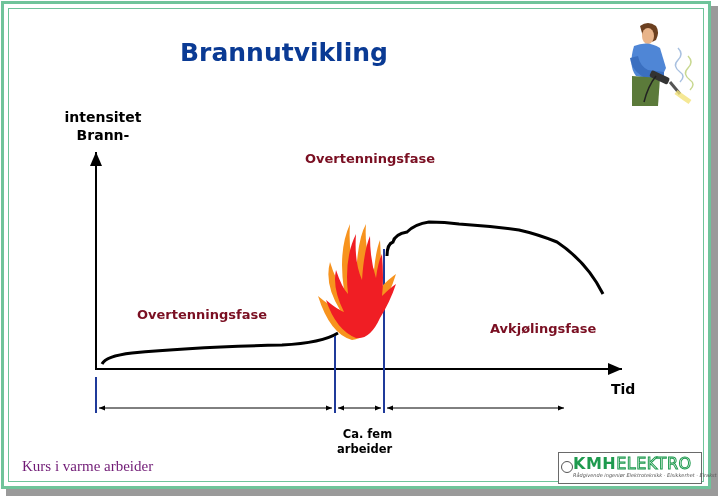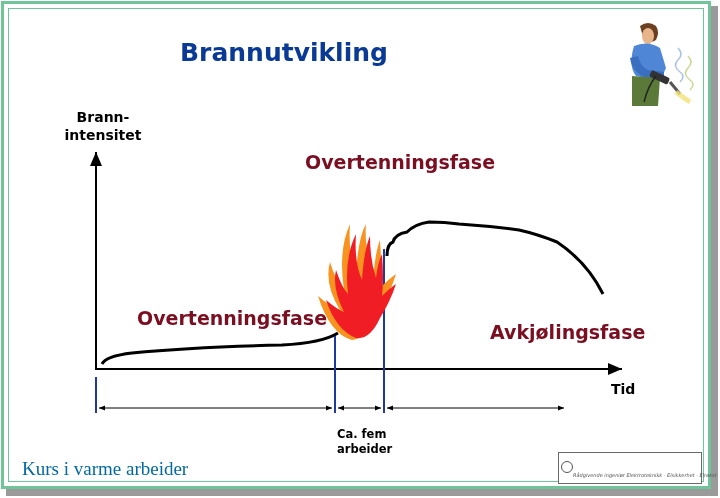--- a/index.html
+++ b/index.html
@@ -2,24 +2,24 @@
 <html><head>
 <meta charset="utf-8">
 <style>
   html, body { margin:0; padding:0; }
   body { width:720px; height:498px; background:#ffffff; position:relative; overflow:hidden; font-family:"DejaVu Sans", sans-serif; }
   .frame-shadow { position:absolute; left:6px; top:6px; width:712px; height:490px; background:#9a9a9a; }
   .frame { position:absolute; left:1px; top:1px; width:710px; height:488px; background:#ffffff; border:3px solid #6fc49a; box-sizing:border-box; }
   .frame-inner { position:absolute; left:4px; top:4px; right:4px; bottom:4px; border:1px solid #6fc49a; }
   .title { position:absolute; left:0; width:568px; top:38px; text-align:center; font-weight:bold; font-size:25px; color:#0a3a94; }
   .ylabel { position:absolute; left:55px; top:108px; width:96px; text-align:center; font-weight:bold; font-size:14px; line-height:18px; color:#000; }
-  .phase { position:absolute; font-weight:bold; font-size:19px; color:#7a0f22; white-space:nowrap; }
+  .phase { position:absolute; font-weight:bold; font-size:13px; color:#7a0f22; white-space:nowrap; }
   .xlabel { position:absolute; left:611px; top:381px; font-weight:bold; font-size:14px; color:#000; }
-  .note { position:absolute; left:337px; top:427px; font-weight:bold; font-size:11.5px; line-height:15px; color:#000; }
-  .footer { position:absolute; left:22px; top:458px; font-family:"Liberation Serif", serif; font-size:19px; color:#0369a1; }
+  .note { position:absolute; left:337px; top:427px; font-weight:bold; font-size:11.5px; line-height:15px; color:#000;text-align:right; }
+  .footer { position:absolute; left:22px; top:458px; font-family:"Liberation Serif", serif; font-size:15px; color:#701a75; }
   svg.diagram { position:absolute; left:0; top:0; }
   .logo { position:absolute; left:558px; top:452px; width:142px; height:30px; border:1px solid #6a6a6a; background:#fff; }
   .logo-main { position:absolute; left:14px; top:1px; font-weight:bold; font-size:16px; letter-spacing:0.5px; white-space:nowrap; }
   .logo-kmh { color:#1e9a4e; }
   .logo-el { color:#fff; -webkit-text-stroke:1px #1e9a4e; font-weight:normal; }
   .logo-sub { position:absolute; left:14px; top:19px; font-size:5px; color:#555; font-style:italic; white-space:nowrap; }
   .logo-circ { position:absolute; left:2px; top:8px; width:10px; height:10px; border:1px solid #555; border-radius:50%; }
   .clipart { position:absolute; left:612px; top:18px; width:92px; height:90px; }
 </style>
 </head>
@@ -40,22 +40,22 @@
   <path d="M20 58 l28 2 l-2 28 l-26 0 z" fill="#5b7a3a"></path>
   <rect x="40" y="52" width="20" height="7" rx="2" fill="#333" transform="rotate(25 40 52)"></rect>
   <path d="M58 64 l10 12" stroke="#555" stroke-width="3"></path>
   <path d="M64 74 q8 6 14 10" stroke="#f2e27a" stroke-width="5" fill="none" opacity="0.8"></path>
   <path d="M66 30 q6 6 0 12 q-6 6 2 12 q6 4 0 10" stroke="#a8c0e0" stroke-width="1.5" fill="none"></path>
   <path d="M76 38 q6 6 0 12 q-6 6 2 12 q6 4 0 10" stroke="#c8d890" stroke-width="1.5" fill="none"></path>
   <path d="M44 58 q-8 10 -12 26" stroke="#222" stroke-width="1.5" fill="none"></path>
 </svg>
 
 <div class="ylabel">
+  <div>intensitet</div>
   <div>Brann-</div>
-  <div>intensitet</div>
 </div>
 
 <svg class="diagram" width="720" height="498">
   <defs>
     <marker id="arrowBlack" markerWidth="8" markerHeight="8" refX="7" refY="4" orient="auto">
       <path d="M0,1 L7,4 L0,7 z" fill="#000"></path>
     </marker>
     <marker id="arrowSmallEnd" markerWidth="6" markerHeight="6" refX="6" refY="3" orient="auto">
       <path d="M0,0.5 L6,3 L0,5.5 z" fill="#000"></path>
     </marker>
@@ -92,14 +92,17 @@
 
 <div class="note">
   <div>Ca. fem</div>
   <div>arbeider</div>
 </div>
 
 <div class="footer">Kurs i varme arbeider</div>
 
 <div class="logo">
   <div class="logo-circ"></div>
+  <div class="logo-main">
+    <span class="logo-kmh">KMH</span><span class="logo-el">ELEKTRO</span>
+  </div>
   <div class="logo-sub">Rådgivende ingeniør Elektroteknikk · Elsikkerhet · Elrakst</div>
 </div>
 
 </body></html>

